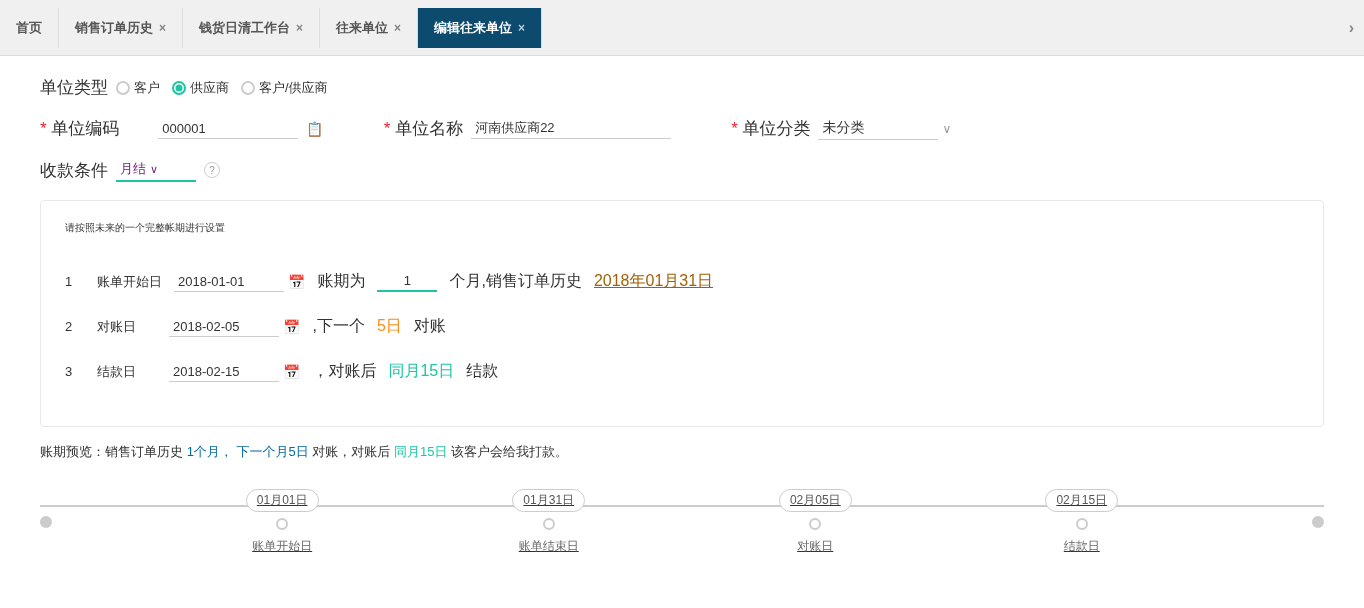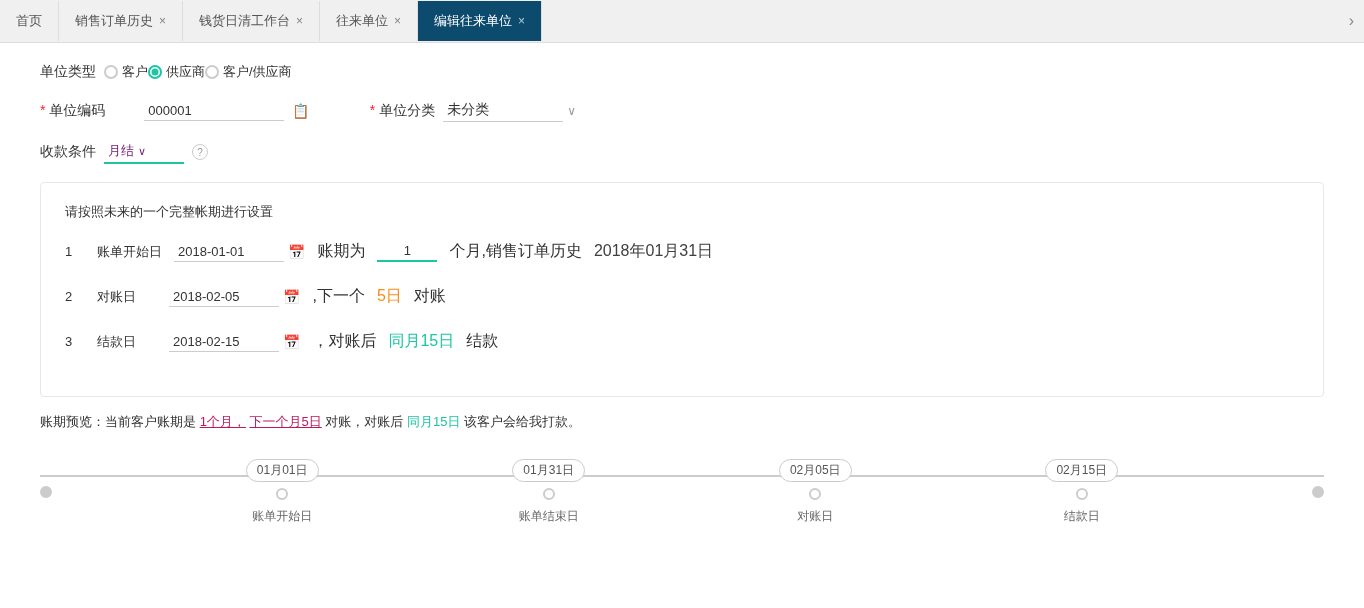--- a/index.html
+++ b/index.html
@@ -4,22 +4,23 @@
   <style>
     * { box-sizing: border-box; margin: 0; padding: 0; }
     body { font-family: 'Microsoft YaHei', Arial, sans-serif; font-size: 13px; color: #333; background: #f5f5f5; }
 
     
     .tabs-bar {
       display: flex;
       align-items: center;
       background: #f0f0f0;
       border-bottom: 1px solid #ddd;
-      height: 43px;
+      height: 56px;
       padding: 0;
+      font-weight: bold;
     }
     .tab {
       display: flex;
       align-items: center;
       padding: 0 16px;
       height: 40px;
       cursor: pointer;
       font-size: 13px;
       color: #555;
       border-right: 1px solid #ddd;
@@ -58,29 +59,29 @@
       gap: 20px;
     }
     .field-group {
       display: flex;
       align-items: center;
       gap: 8px;
     }
     .field-label {
       color: #333;
       white-space: nowrap;
-      font-size: 14px;
+      font-size: 17px;
     }
     .field-label.required::before {
       content: '* ';
       color: #f5222d;
     }
     .radio-group {
       display: flex;
-      gap: 0;
+      gap: 12px;
       align-items: center;
     }
     .radio-item {
       display: flex;
       align-items: center;
       gap: 4px;
       cursor: pointer;
     }
     .radio-circle {
       width: 14px; height: 14px;
@@ -160,23 +161,23 @@
     }
 
     
     .period-box {
       border: 1px solid #e8e8e8;
       border-radius: 4px;
       padding: 20px 24px;
       margin-bottom: 16px;
     }
     .period-title {
-      font-size: 13px;
-      color: #333;
-      margin-bottom: 20px;
+      font-size: 10px;
+      color: #333;
+      margin-bottom: 36px;
     }
     .period-row {
       display: flex;
       align-items: center;
       gap: 12px;
       margin-bottom: 24px;
     }
     .period-num {
       width: 20px;
       color: #333;
@@ -222,21 +223,21 @@
       color: #333;
       padding: 2px;
     }
 
     
     .preview-text {
       font-size: 13px;
       color: #333;
       margin-bottom: 20px;
     }
-    .preview-text .hl-orange { color: #be185d; text-decoration: underline; }
+    .preview-text .hl-orange { color: #0369a1; }
     .preview-text .hl-teal { color: #1dc5a3; }
 
     
     .timeline-wrap {
       display: flex;
       align-items: flex-start;
       padding: 8px 0 0 0;
     }
     .timeline-line-container {
       display: flex;
@@ -257,20 +258,21 @@
       width: 100%;
       justify-content: space-between;
       position: relative;
       z-index: 1;
     }
     .tl-node {
       display: flex;
       flex-direction: column;
       align-items: center;
       gap: 6px;
+      text-decoration: underline;
     }
     .tl-dot {
       width: 12px; height: 12px;
       border-radius: 50%;
       border: 2px solid #ccc;
       background: #fff;
     }
     .tl-dot.endpoint {
       background: #ccc;
     }
@@ -337,20 +339,24 @@
     </div>
   </div>
 
   <div class="form-row">
     <div class="field-group">
       <span class="field-label required">单位编码</span>
       <input class="text-input" value="000001" style="width: 140px; margin-left: 31px;">
       <span class="calendar-icon">📋</span>
     </div>
     <div class="field-group" style="margin-left:40px;">
+      <span class="field-label required">单位名称</span>
+      <input class="text-input" style="width: 200px;" value="河南供应商22">
+    </div>
+    <div class="field-group" style="margin-left:40px;">
       <span class="field-label required">单位分类</span>
       <div class="select-wrapper">
         <span class="select-display">未分类</span>
         <span class="chevron-icon">∨</span>
       </div>
     </div>
   </div>
 
   <div class="form-row">
     <div class="field-group payment-condition">
@@ -369,21 +375,21 @@
     <div class="period-row">
       <span class="period-num">1</span>
       <span class="period-field-label">账单开始日</span>
       <div class="date-input-wrap">
         <input class="date-input" value="2018-01-01" style="">
         <span class="calendar-icon">📅</span>
       </div>
       <span class="period-desc">账期为</span>
       <input class="period-month-input" value="1" style="">
       <span class="period-desc">个月,销售订单历史</span>
-      <span class="period-desc highlight-orange" style="color:#404040;">2018年01月31日</span>
+      <span class="period-desc highlight-orange" style="color:#a16207;text-decoration:underline;">2018年01月31日</span>
     </div>
 
     <div class="period-row">
       <span class="period-num">2</span>
       <span class="period-field-label">对账日</span>
       <div class="date-input-wrap">
         <input class="date-input" value="2018-02-05" style="">
         <span class="calendar-icon">📅</span>
       </div>
       <span class="period-desc">,下一个</span>
@@ -398,21 +404,21 @@
         <input class="date-input" value="2018-02-15" style="">
         <span class="calendar-icon">📅</span>
       </div>
       <span class="period-desc">，对账后</span>
       <span class="period-desc" style="color:#1dc5a3;">同月15日</span>
       <span class="period-desc">结款</span>
     </div>
   </div>
 
   <div class="preview-text">
-    <span>账期预览：当前客户账期是</span>
+    <span>账期预览：销售订单历史</span>
     <span class="hl-orange">1个月，</span>
     <span class="hl-orange">下一个月5日</span>
     <span>对账，对账后</span>
     <span class="hl-teal">同月15日</span>
     <span>该客户会给我打款。</span>
   </div>
 
   <div class="timeline-wrap">
     <div class="timeline-line-container">
       <div class="tl-line"></div>

